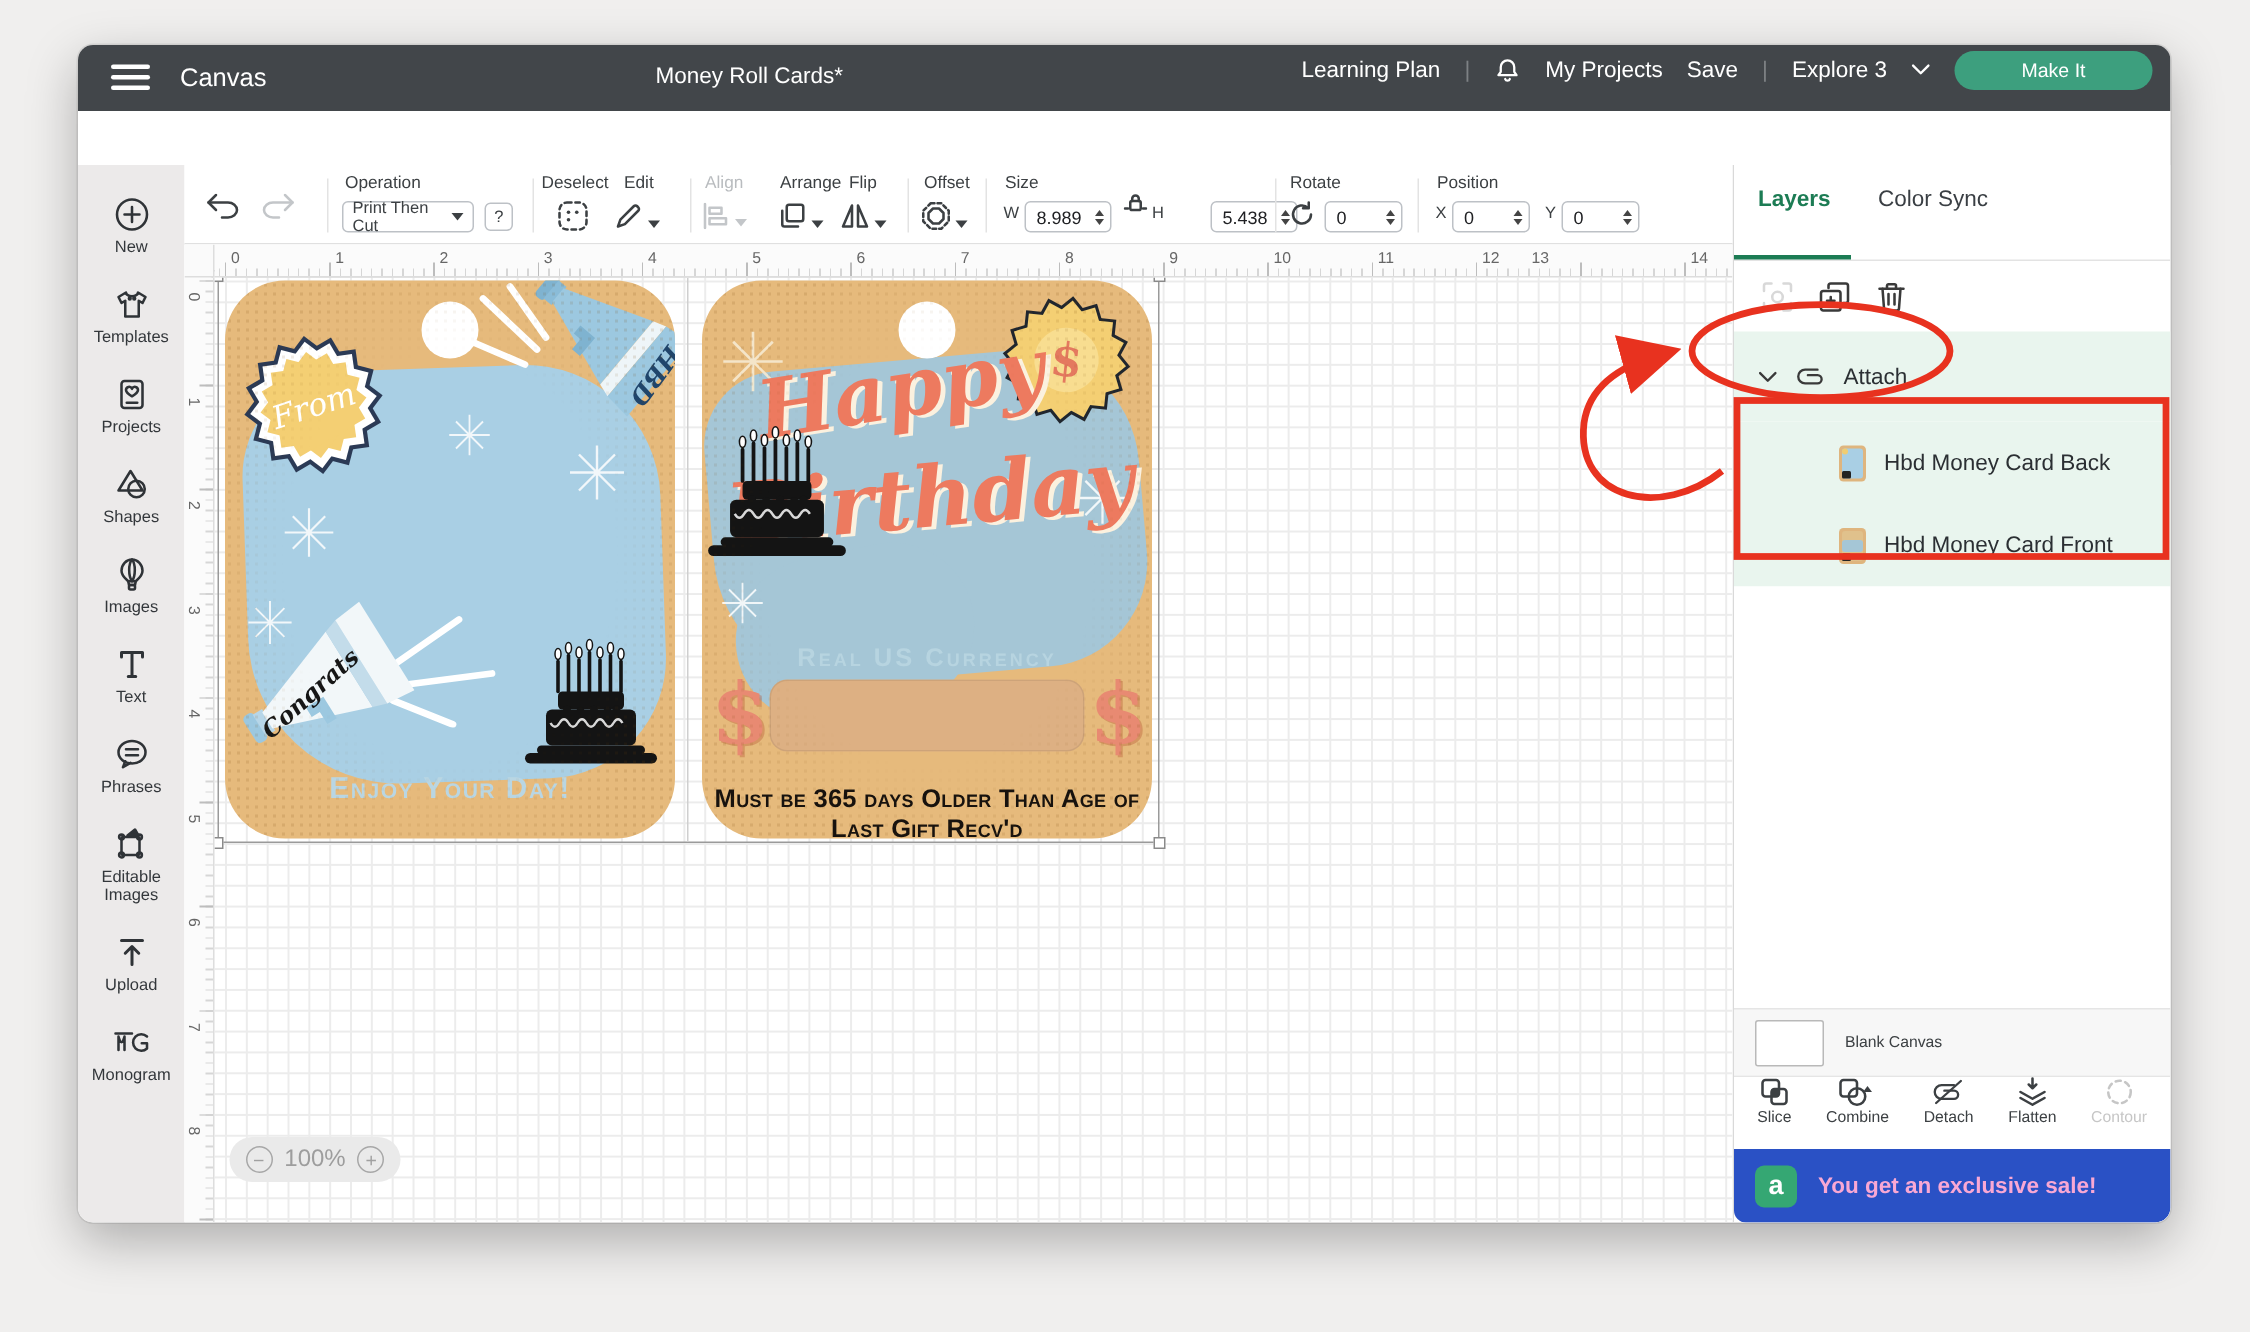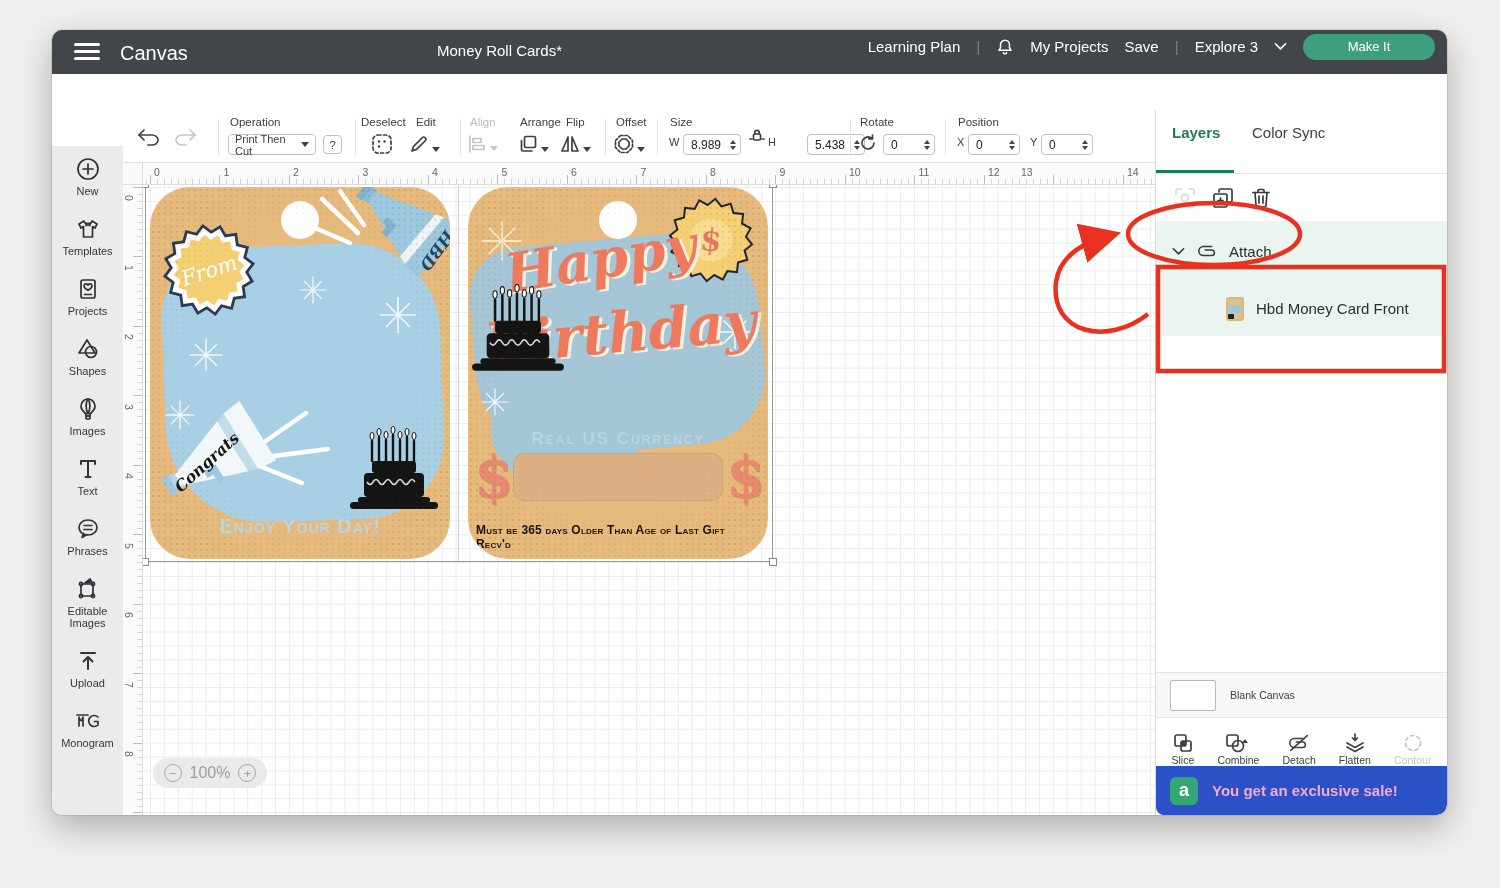--- a/index.html
+++ b/index.html
@@ -10,30 +10,30 @@
   .titlebar { position:relative; height:36px; background:#f6f5f4; border-bottom:1px solid #d8d6d5; }
   .traffic { position:absolute; left:14px; top:12px; display:flex; gap:8px; }
   .traffic span { width:12px; height:12px; border-radius:50%; display:block; }
   .tl-red { background:#ee6a5e; } .tl-yellow { background:#f5bd4f; } .tl-green { background:#61c454; }
   .titlebar-text { position:absolute; left:0; right:0; top:10px; text-align:center; font-size:13px; font-weight:bold; color:#1c1c1e; }
 
   
   .header { position:relative; height:44px; background:#42464a; color:#fff; }
   .hamburger { position:absolute; left:22px; top:13px; width:26px; height:18px; cursor:pointer; }
   .hamburger i { display:block; height:3px; background:#fff; border-radius:2px; margin-bottom:4px; }
-  .h-canvas { position:absolute; left:68px; top:12px; font-size:20px; }
+  .h-canvas { position:absolute; left:68px; top:12px; font-size:17px; }
   .h-title { position:absolute; left:385px; top:12px; font-size:15px; }
   .h-right { position:absolute; right:12px; top:0; height:33px; display:flex; align-items:center; gap:16px; }
   .h-item { font-size:15px; }
   .h-sep { color:#7d8184; font-size:15px; }
   .makeit { width:132px; height:26px; border-radius:13px; border:none; color:#fff; font-size:13px; font-family:inherit; cursor:pointer; }
 
   
   .main { position:absolute; top:80px; bottom:0; left:0; right:0; display:flex; }
-  .sidebar { width:71px; background:#eceaea; display:flex; flex-direction:column; align-items:center;margin-top:36px; }
+  .sidebar { width:71px; background:#eceaea; padding-top:10px; display:flex; flex-direction:column; align-items:center; }
   .sb-item { width:100%; text-align:center; padding:10px 2px 9px; cursor:pointer; color:#2f3337; }
   .sb-item svg { display:block; margin:0 auto 3px; }
   .sb-item span { font-size:11px; color:#33373b; line-height:12px; display:block; }
 
   .center-col { width:1032px; display:flex; flex-direction:column; }
 
   
   .toolbar { position:relative; height:53px; background:#fff; border-bottom:1px solid #e0e0e0; flex:none; }
   .tb-label { position:absolute; top:6px; font-size:11.5px; color:#3c4043; }
   .tb-label.dis { color:#b9bcbf; }
@@ -79,21 +79,21 @@
     -webkit-mask:radial-gradient(ellipse at center, transparent 52%, #000 78%); mask:radial-gradient(ellipse at center, transparent 52%, #000 78%); }
   .hole { position:absolute; left:131px; top:14px; width:38px; height:38px; border-radius:50%; background:#fff; }
   .blob { position:absolute; }
   .sparkle { position:absolute; opacity:.85; }
   .enjoy { position:absolute; left:0; top:328px; width:100%; text-align:center; font-variant:small-caps; font-weight:bold; font-size:20px; letter-spacing:1px; color:#b9d6e3; font-family:"Liberation Sans", sans-serif; }
   .happy { position:absolute; left:36px; top:40px; font-family:"DejaVu Serif", serif; font-style:italic; font-weight:bold; font-size:54px; color:#ed7a5f; transform:rotate(-9deg); text-shadow:3px 2px 0 #fbf1df; }
   .bday { position:absolute; left:8px; top:112px; width:288px; text-align:center; font-family:"DejaVu Serif", serif; font-style:italic; font-weight:bold; font-size:56px; color:#ed7a5f; transform:rotate(-5deg); text-shadow:3px 2px 0 #fbf1df; }
   .currency { position:absolute; left:0; top:242px; width:100%; text-align:center; font-variant:small-caps; font-weight:bold; font-size:17px; letter-spacing:2px; color:#b7d4e0; }
   .slot { position:absolute; left:45px; top:266px; width:210px; height:48px; background:#ddb083; border-radius:12px; box-shadow:inset 0 0 0 1px rgba(0,0,0,.07); }
   .dollar { position:absolute; top:256px; font-family:"DejaVu Serif", serif; font-weight:bold; font-size:56px; color:#e88a72; text-shadow:1.5px 1.5px 0 rgba(180,80,50,.35); }
-  .disclaimer { position:absolute; left:8px; top:336px; width:284px; text-align:left; font-variant:small-caps; font-weight:bold; font-size:12px; color:#17120e; letter-spacing:.2px; }
+  .disclaimer { position:absolute; left:8px; top:336px; width:284px; text-align:center; font-variant:small-caps; font-weight:bold; font-size:17px; color:#17120e; letter-spacing:.2px; }
 
   
   .sel-box { position:absolute; left:22px; top:21px; width:628px; height:378px; border:1px solid #9a9a9a; pointer-events:none; }
   .sel-mid { position:absolute; left:312px; top:0; bottom:0; width:1px; background:#cfcfcf; }
   .handle { position:absolute; width:8px; height:8px; background:#fff; border:1px solid #8a8a8a; pointer-events:auto; cursor:nwse-resize; }
   .h-tl { left:-5px; top:-5px; } .h-tr { right:-5px; top:-5px; } .h-bl { left:-5px; bottom:-5px; } .h-br { right:-5px; bottom:-5px; }
 
   
   .zoom-pill { position:absolute; left:30px; top:595px; width:114px; height:30px; background:#eaeaea; border-radius:15px; display:flex; align-items:center; justify-content:center; gap:8px; color:#9d9d9d; font-size:16px; z-index:6; }
   .zoom-circle { width:18px; height:18px; border:1.5px solid #a8a8a8; border-radius:50%; display:flex; align-items:center; justify-content:center; font-size:13px; line-height:1; cursor:pointer; color:#a0a0a0; }
@@ -112,21 +112,21 @@
   .layer-row { height:55px; display:flex; align-items:center; flex:none; cursor:pointer; }
   .thumb { width:18px; height:24px; border-radius:3px; margin-left:70px; position:relative; background:#dfb57e; flex:none; }
   .thumb .inner { position:absolute; inset:2px; border-radius:2px; }
   .thumb .blk { position:absolute; left:2px; bottom:2px; width:6px; height:5px; background:#222; border-radius:1px; }
   .thumb .dot { position:absolute; left:2px; top:2px; width:4px; height:4px; background:#f0cd72; border-radius:50%; }
   .layer-label { margin-left:12px; font-size:15px; color:#2b2f33; }
   .panel-spacer { flex:1; background:#fff; }
   .material-row { height:45px; background:#f7f7f7; border-top:1px solid #e5e5e5; display:flex; align-items:center; flex:none; cursor:pointer; }
   .swatch { width:46px; height:31px; background:#fff; border:1px solid #b9b9b9; border-radius:2px; margin-left:14px; }
   .material-label { margin-left:14px; font-size:10.5px; color:#3c4043; }
-  .actions-row { height:49px; background:#fff; border-top:1px solid #e5e5e5; display:flex; align-items:flex-end; justify-content:space-around; padding:0 4px; flex:none; }
+  .actions-row { height:49px; background:#fff; border-top:1px solid #e5e5e5; display:flex; align-items:flex-start; justify-content:space-around; padding:0 4px; flex:none; }
   .action { text-align:center; cursor:pointer; color:#3c4043; }
   .action svg { display:block; margin:0 auto 1px; }
   .action span { font-size:10.5px; display:block; }
   .action.dis { color:#c6c6c6; }
   .banner { height:49px; border-radius:0 0 10px 8px; display:flex; align-items:center; flex:none; cursor:pointer; }
   .promo-badge { position:relative; width:28px; height:28px; border-radius:6px; margin-left:14px; display:flex; align-items:center; justify-content:center; color:#fff; font-size:18px; font-weight:bold; }
   .banner-text { margin-left:14px; color:#f9a8d4; font-size:15px; font-weight:bold; }
 
   
   .annotations { position:absolute; inset:0; z-index:60; pointer-events:none; }
@@ -647,20 +647,28 @@
             <path d="M1.5 1.5 L7 7 L12.5 1.5"></path>
           </svg>
         <svg class="line-icon" style="color:#3a3a3a;margin-left:12px" width="22" height="16" viewBox="0 0 24 16">
             <path d="M16 3 H7 a5 5 0 0 0 0 10 h9 a3 3 0 0 0 0-6 H9"></path>
           </svg>
         <span class="attach-label">Attach</span>
       </div>
 
       <div class="layer-row" style="background:#e9f5ee">
         <div class="thumb">
+            <div class="inner" style="background:#a9cfe4"></div>
+            <div class="dot"></div>
+            <div class="blk"></div>
+          </div>
+        <span class="layer-label">Hbd Money Card Back</span>
+      </div>
+      <div class="layer-row" style="background:#e9f5ee">
+        <div class="thumb">
             <div class="inner" style="background:#e0c18c"></div>
             <div class="inner" style="top:8px;bottom:8px;background:#a5c6d6"></div>
             <div class="blk"></div>
           </div>
         <span class="layer-label">Hbd Money Card Front</span>
       </div>
 
       <div class="panel-spacer"></div>
 
       <div class="material-row">

